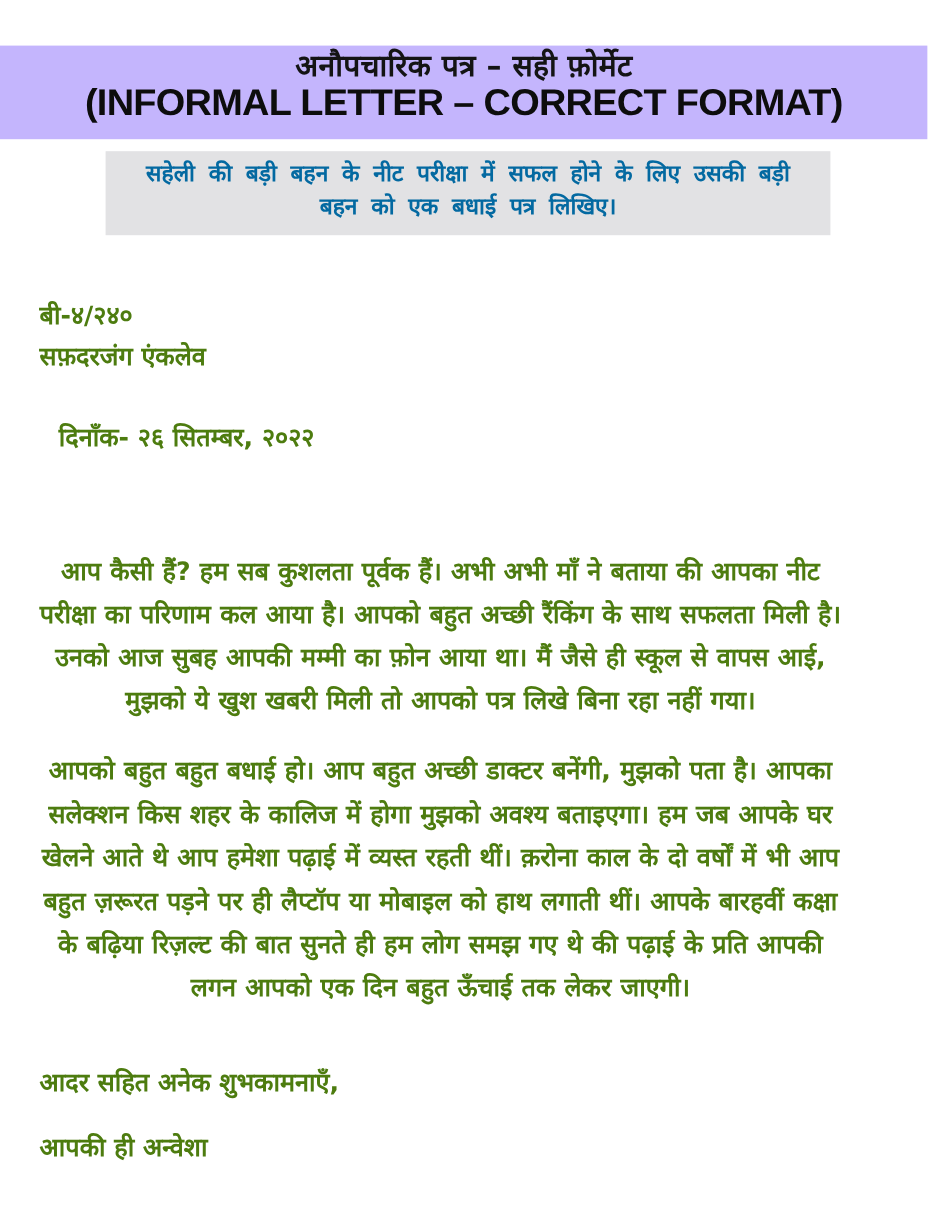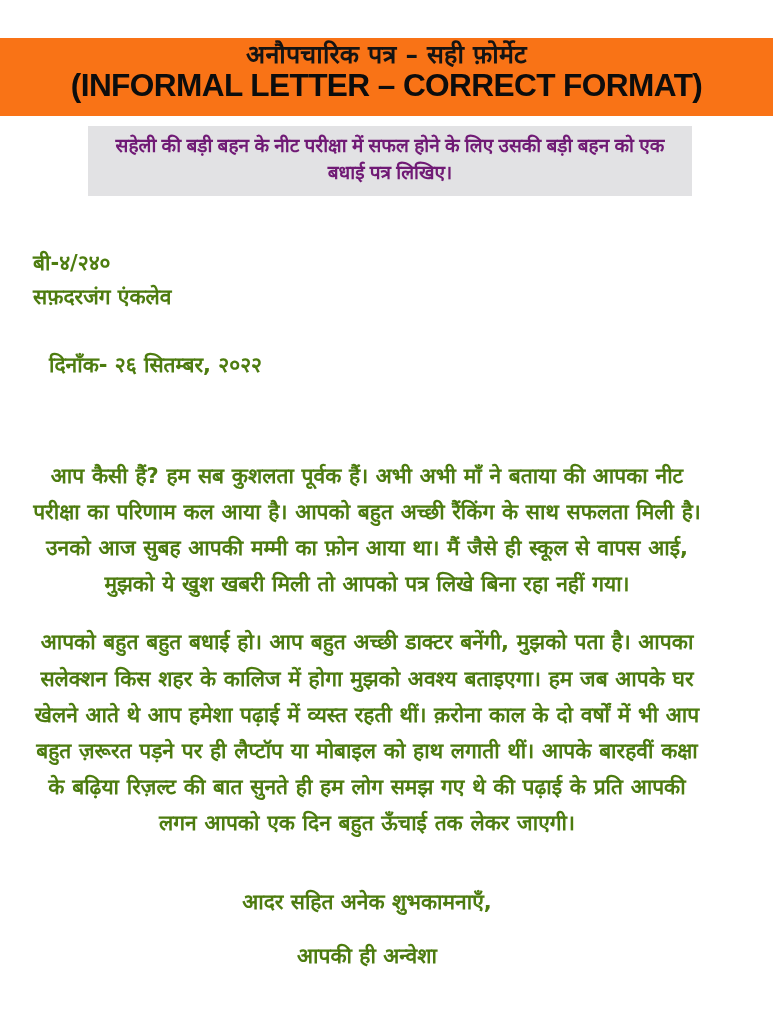--- a/index.html
+++ b/index.html
@@ -25,21 +25,21 @@
     box-sizing: border-box;
   }
 
   
   .header-band {
     position: absolute;
     left: 0;
     top: 38px;
     width: 773px;
     height: 78px;
-    background: #f97316;
+    background: #c4b5fd;
     display: flex;
     flex-direction: column;
     align-items: center;
     justify-content: flex-start;
     box-sizing: border-box;
     padding-top: 1px;
   }
 
   .title-hi {
     font-family: "DejaVu Sans", "Liberation Sans", sans-serif;
@@ -75,25 +75,25 @@
     min-height: 62px;
     background: #e2e2e4;
     box-sizing: border-box;
     padding: 7px 16px 9px 16px;
     display: flex;
     align-items: center;
     justify-content: center;
   }
 
   .prompt-text {
-    font-family: Liberation Sans, sans-serif;
+    font-family: Liberation Mono, monospace;
     font-size: 19px;
     font-weight: 700;
     line-height: 1.42;
-    color: #701a75;
+    color: #0369a1;
     text-align: center;
     margin: 0;
   }
 
   
   .letter {
     position: absolute;
     left: 33px;
     top: 246px;
     width: 668px;
@@ -121,21 +121,20 @@
   .para {
     margin: 0;
     text-align: center;
     line-height: 1.72;
     word-spacing: 0.4px;
   }
 
   .sign-line {
     margin: 0;
     white-space: nowrap;
-    text-align: center;
   }
 </style>
 </head>
 <body>
 
 <div class="page">
 
   <div class="header-band">
     <h1 class="title-hi">अनौपचारिक पत्र – सही फ़ोर्मेट</h1>
     <h2 class="title-en">(INFORMAL LETTER – CORRECT FORMAT)</h2>

